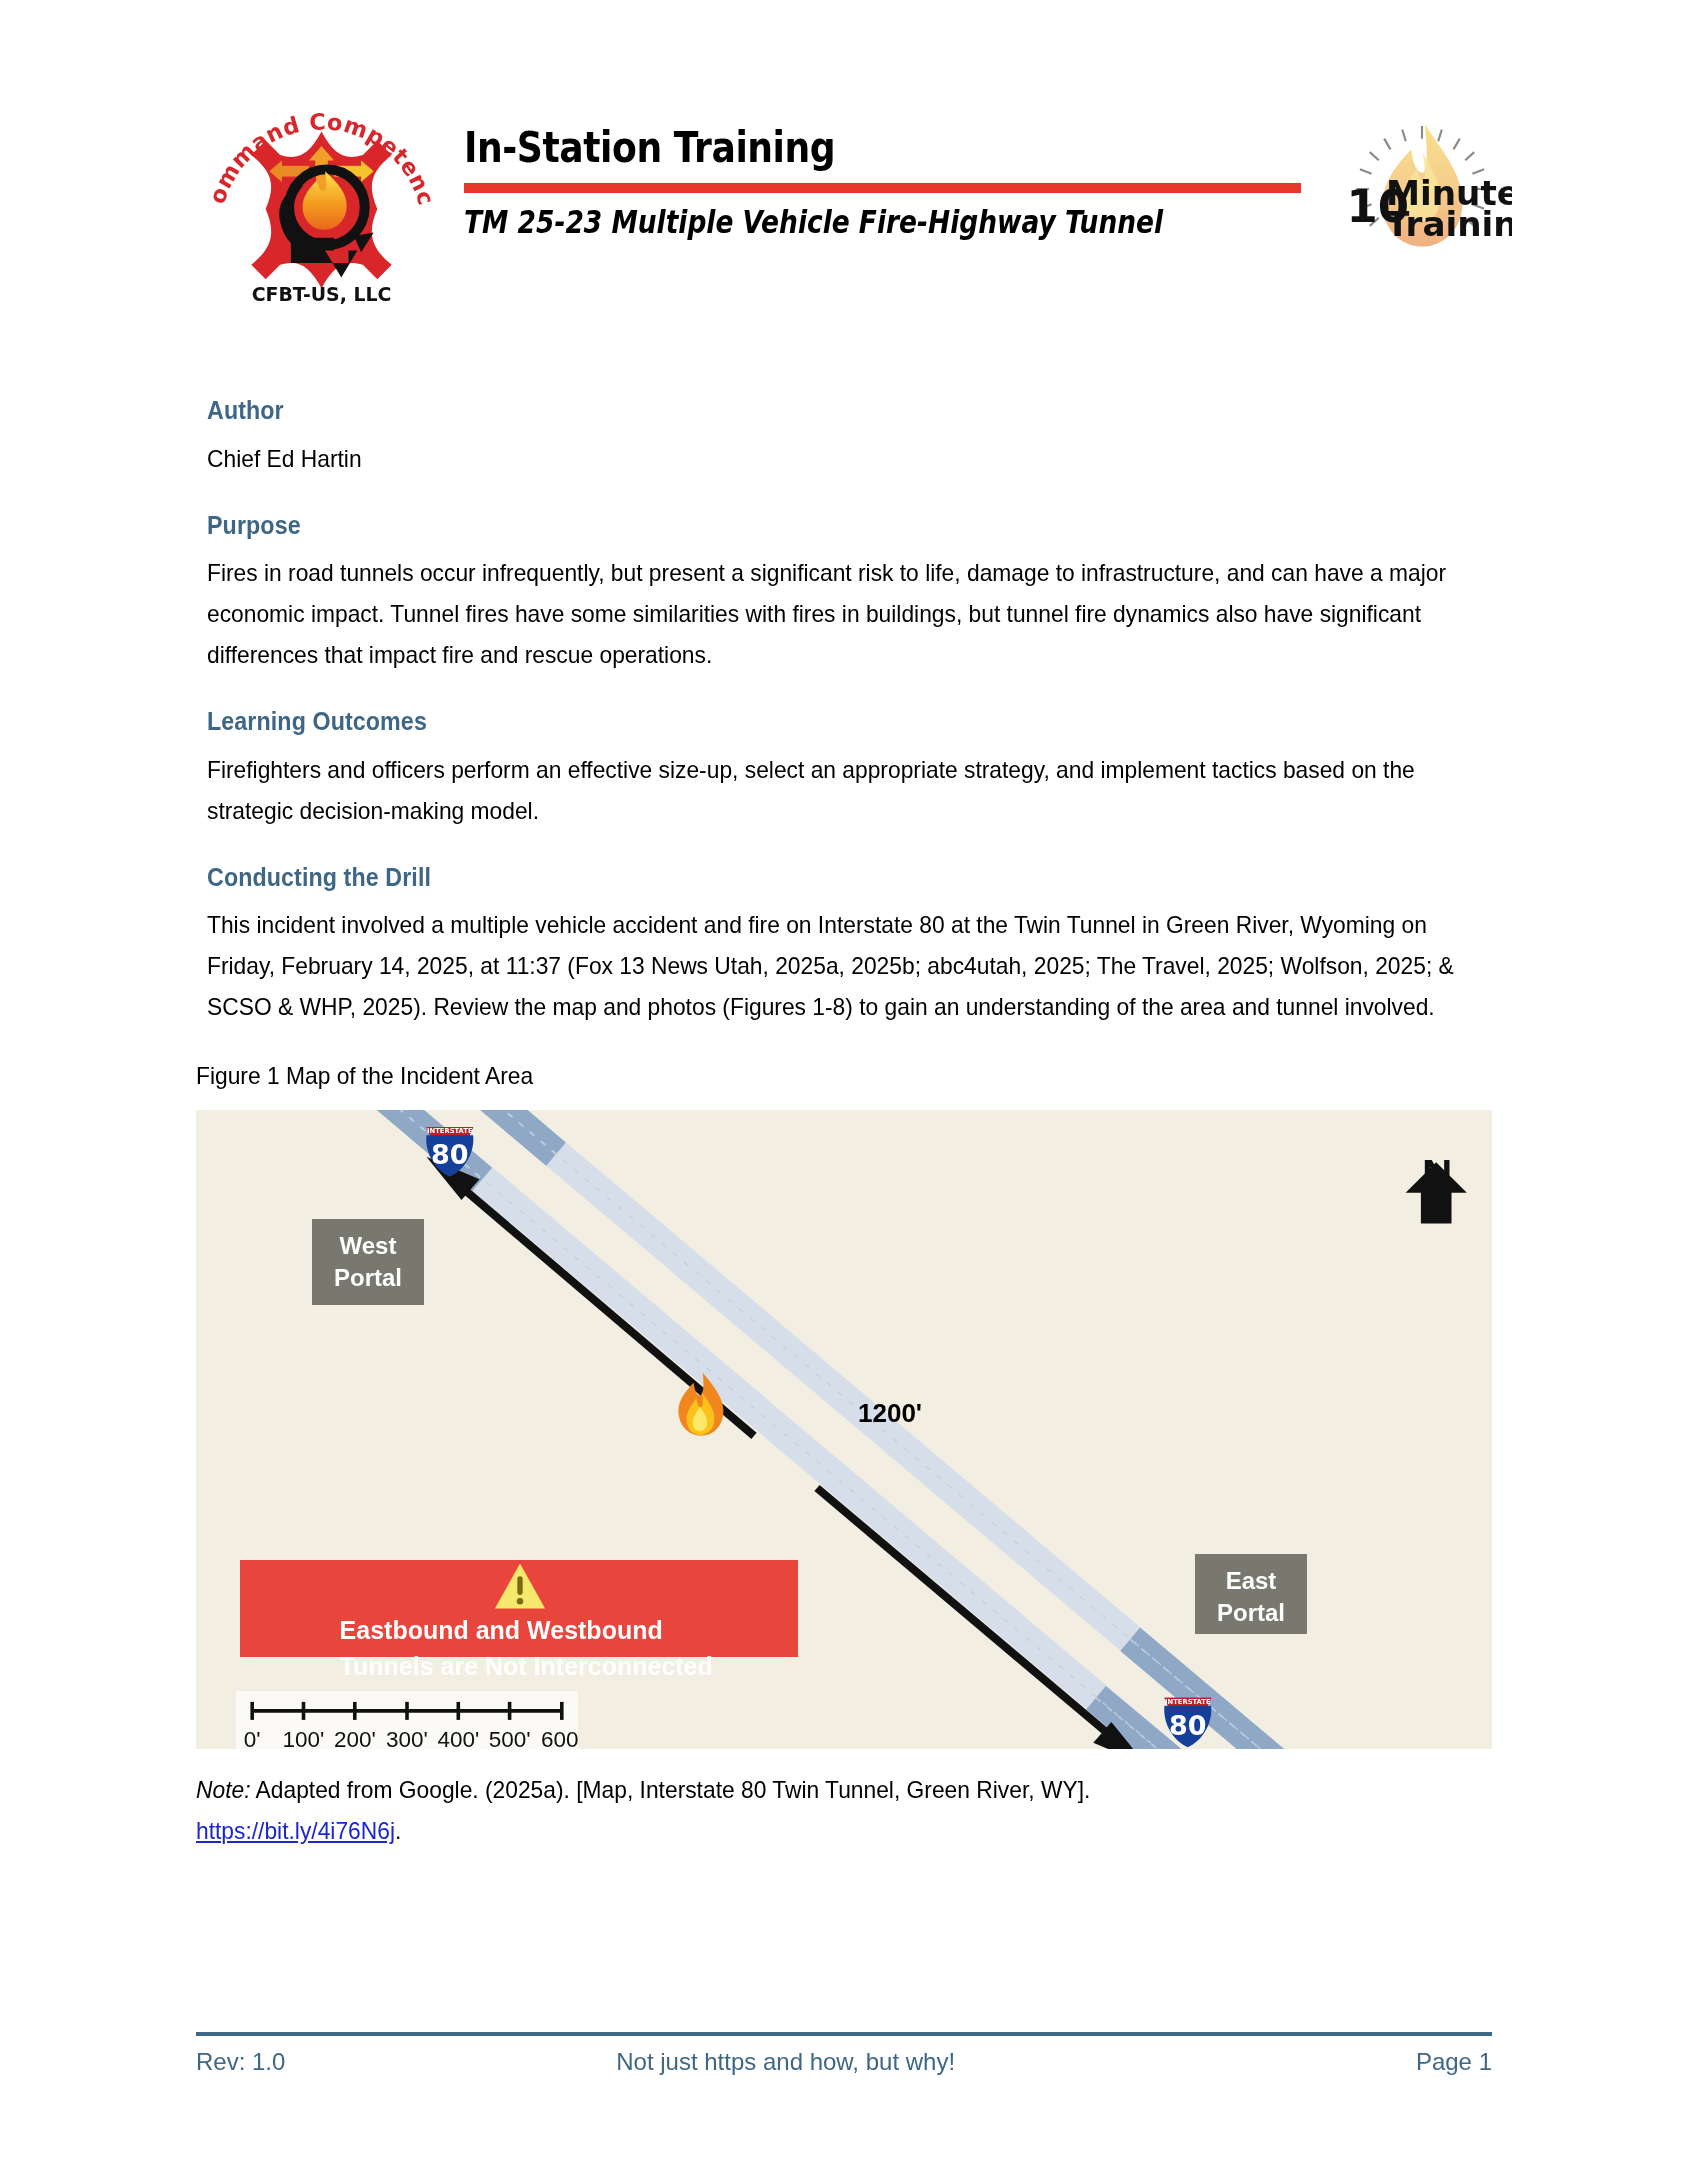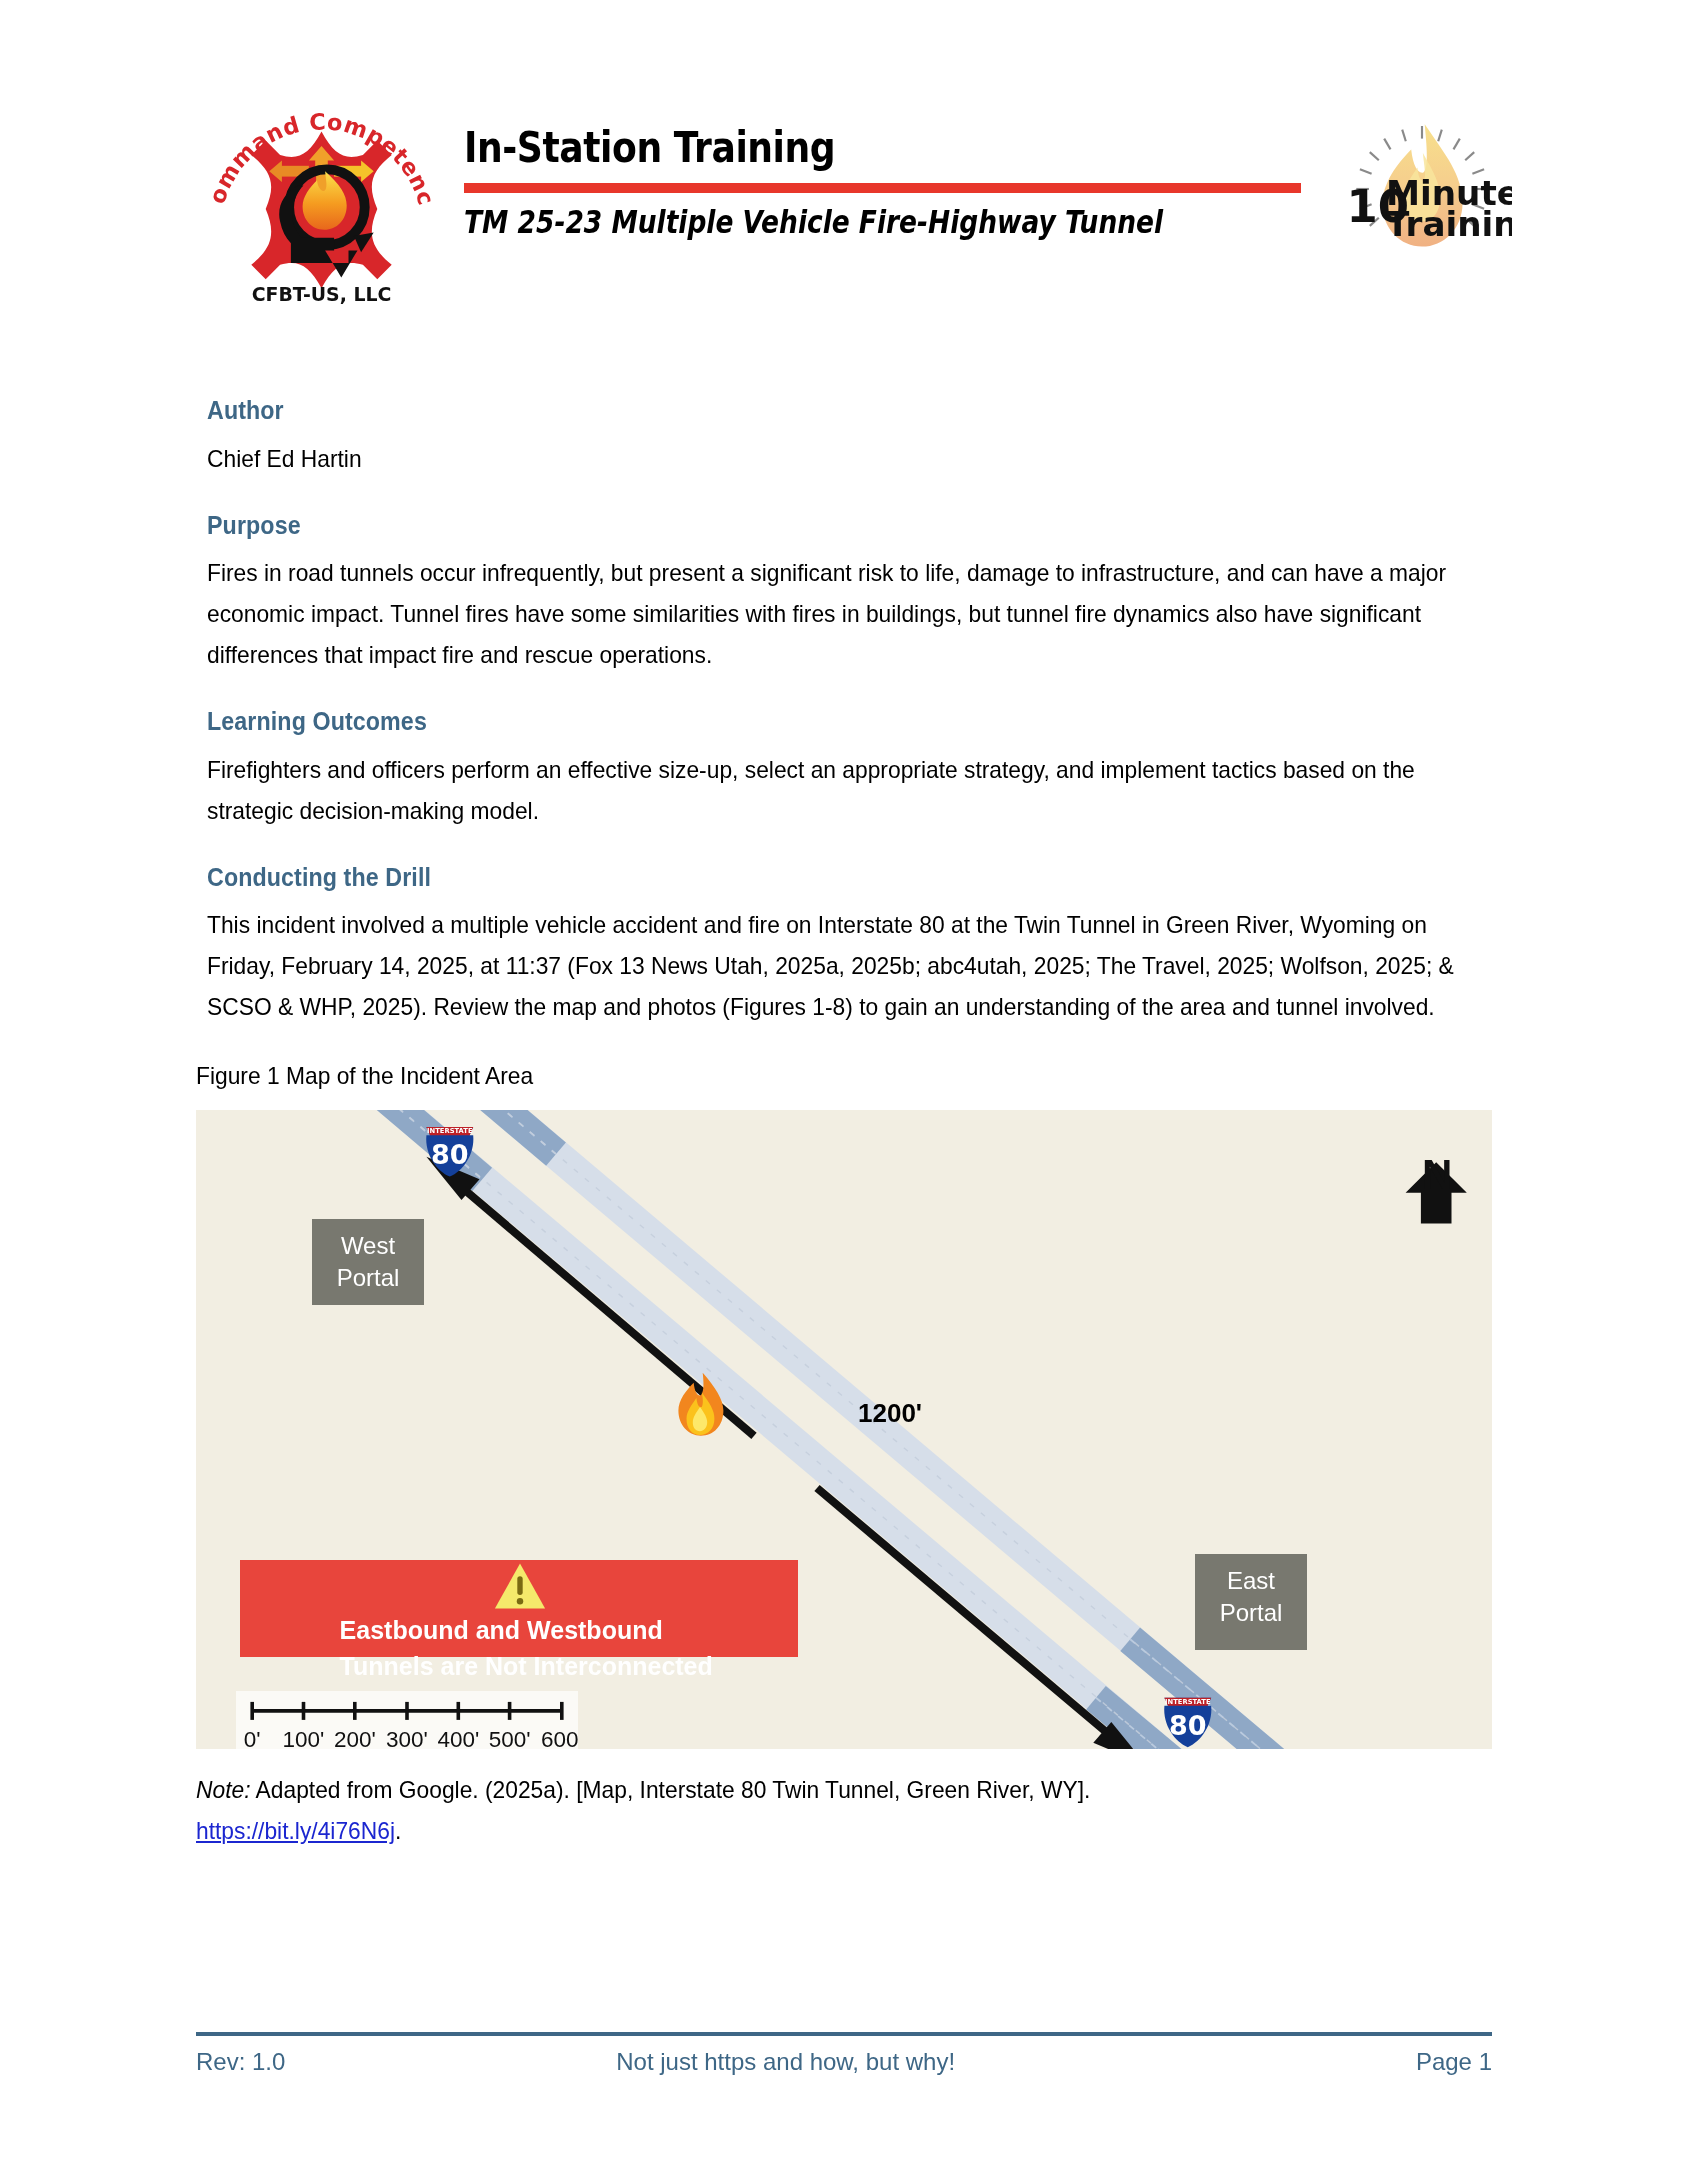--- a/index.html
+++ b/index.html
@@ -158,29 +158,29 @@
     width: 1296px;
     height: 639px;
     display: block;
   }
 
   .portal-label {
     position: absolute;
     background: #78786F;
     color: #ffffff;
     font-family: "Liberation Sans", sans-serif;
-    font-weight: normal;
+    font-weight: bold;
     font-size: 24px;
     line-height: 31.5px;
     text-align: center;
     padding: 10.8px 7.2px;
     box-sizing: border-box;
   }
   .portal-west { left: 116px; top: 109px; width: 112px; height: 86px; }
-  .portal-east { left: 999px; top: 444px; width: 112px; height: 96px; }
+  .portal-east { left: 999px; top: 444px; width: 112px; height: 80px; }
 
   .dist-label {
     position: absolute;
     left: 662px;
     top: 288px;
     font-family: "Liberation Sans", sans-serif;
     font-weight: bold;
     font-size: 26px;
     color: #000000;
   }

